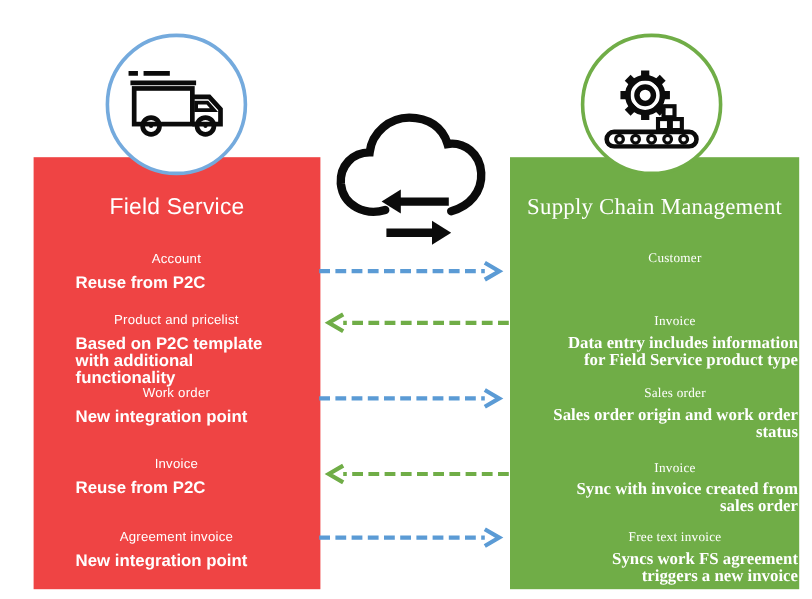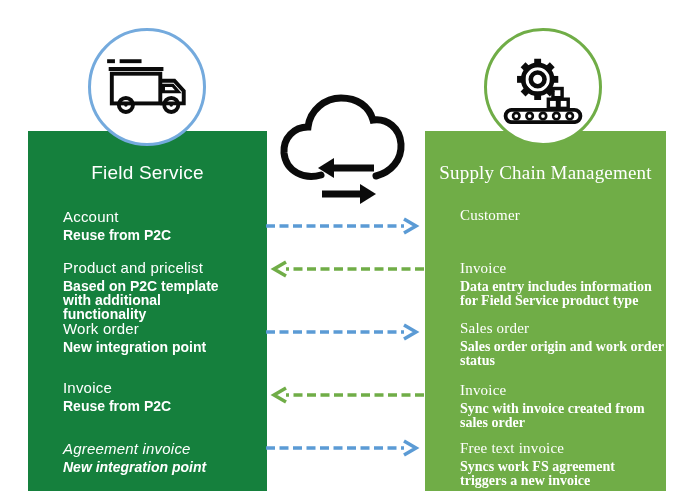--- a/index.html
+++ b/index.html
@@ -1,33 +1,33 @@
 <!DOCTYPE html>
 <html><head>
 <meta charset="utf-8">
 <style>
   html,body{margin:0;padding:0;background:#fff;}
   .canvas{
     position:relative;width:677px;height:499px;background:#ffffff;overflow:hidden;
     font-family:"Liberation Sans","DejaVu Sans",sans-serif;
   }
   .panel{position:absolute;top:131px;height:360px;z-index:1;}
-  .panel-left{left:28px;width:239px;background:#15803d;}
+  .panel-left{left:28px;width:239px;background:#ef4444;}
   .panel-right{left:425px;width:241px;background:#70ad47;font-family:Liberation Serif, serif;}
   .panel-title{
     position:absolute;top:30px;left:0;width:100%;text-align:center;
     color:#ffffff;font-size:19px;font-weight:300;letter-spacing:.2px;line-height:24px;
   }
   .item{position:absolute;left:35px;color:#ffffff;}
-  .heading{font-size:15px;font-weight:400;line-height:19px;letter-spacing:.2px;}
+  .heading{font-size:11px;font-weight:400;line-height:19px;letter-spacing:.2px;text-align:center;}
   .sub{font-size:14px;font-weight:700;line-height:14px;margin-top:2px;}
   .panel-left  .sub{width:168px;}
-  .panel-right .sub{width:205px;}
+  .panel-right .sub{width:205px;text-align:right;}
   
-  .l0{top:76px;} .l1{top:127px;} .l2{top:188px;} .l3{top:247px;} .l4{top:308px;font-style:italic;}
+  .l0{top:76px;} .l1{top:127px;} .l2{top:188px;} .l3{top:247px;} .l4{top:308px;}
   .r0{top:75px;} .r1{top:128px;} .r2{top:188px;} .r3{top:250px;} .r4{top:308px;}
   
   .badge{
     position:absolute;top:28px;width:118px;height:118px;border-radius:50%;
     background:#ffffff;box-sizing:border-box;display:flex;align-items:center;justify-content:center;
     z-index:2;
   }
   .badge-left{left:88px;border:3px solid #74aadd;}
   .badge-right{left:484px;border:3px solid #70ad47;}
   .badge svg{display:block;}

